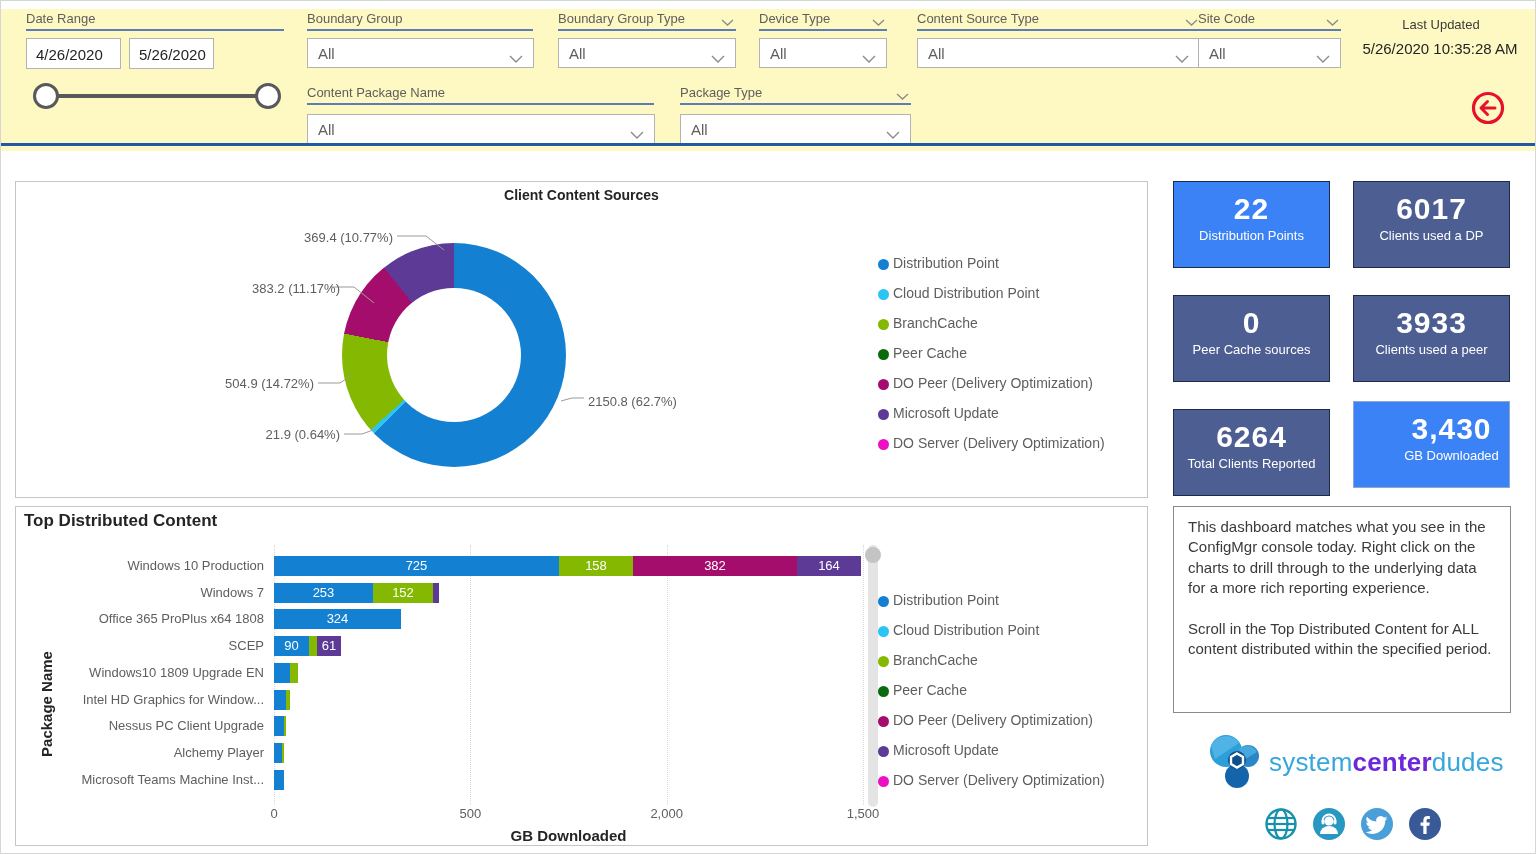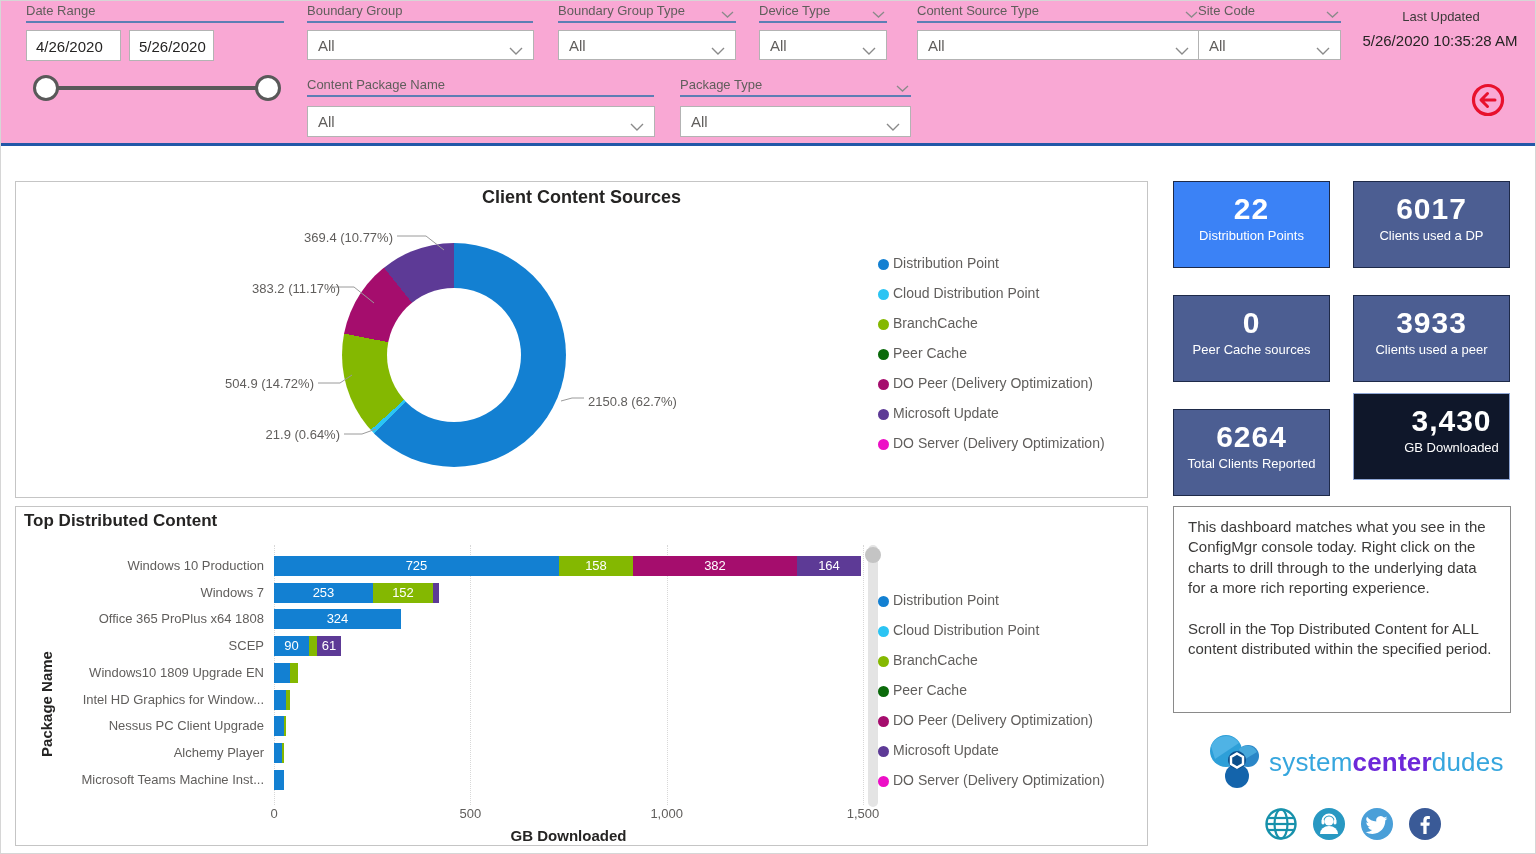--- a/index.html
+++ b/index.html
@@ -1,21 +1,21 @@
 <!DOCTYPE html>
 <html><head>
 <meta charset="utf-8">
 <style>
   * { margin:0; padding:0; box-sizing:border-box; }
   html,body { background:#f0f0f0; }
   body { font-family:"Liberation Sans","DejaVu Sans",sans-serif; }
   .page { position:relative; width:1536px; height:854px; background:#fff; border:1px solid #d6d6d6; overflow:hidden; }
 
   
-  .hdr { position:absolute; left:0; top:0; width:1536px; height:142px; background:#f9a8d4; }
+  .hdr { position:absolute; left:0; top:8px; width:1536px; height:142px; background:#fef9c3; }
   .flt-label-row { position:absolute; height:22px; border-bottom:2px solid #5d7eb4; font-size:13px; color:#605e5c; }
   .flt-label-row .lbl { position:absolute; left:0; top:2px; white-space:nowrap; }
   .flt-label-row .chev { position:absolute; right:2px; top:6px; }
   .flt-box { position:absolute; height:30px; background:#fff; border:1px solid #b3b3b3; font-size:15px; color:#605e5c; }
   .flt-box .val { position:absolute; left:10px; top:6px; }
   .flt-box .chev { position:absolute; right:10px; top:11px; }
   .date-input { position:absolute; height:31px; background:#fff; border:1px solid #b3b3b3; font-size:15px; color:#252423; }
   .date-input .val { position:absolute; left:9px; top:7px; }
   .slider { position:absolute; left:32px; top:72px; width:248px; height:30px; }
   .slider .track { position:absolute; left:13px; right:13px; top:13px; height:4px; background:#595959; }
@@ -23,21 +23,21 @@
   .h-left { left:0; } .h-right { right:0; }
   .last-upd-label { position:absolute; left:1365px; top:8px; width:150px; text-align:center; font-size:13px; color:#3b3a39; }
   .last-upd-value { position:absolute; left:1355px; top:31px; width:168px; text-align:center; font-size:15px; color:#252423; }
   .back-btn { position:absolute; left:1469px; top:81px; width:36px; height:36px; cursor:pointer; }
   .divider { position:absolute; left:0; top:142px; width:1536px; height:3px; }
 
   
   .panel { position:absolute; background:#fff; border:1px solid #c5c5c5; }
   .donut-panel { left:14px; top:180px; width:1133px; height:317px; }
   .bars-panel  { left:14px; top:505px; width:1133px; height:340px; }
-  .panel-title-center { position:absolute; left:0; top:5px; width:100%; text-align:center; font-size:18px; font-weight:bold; color:#252423; }
+  .panel-title-center { position:absolute; left:0; top:5px; width:100%; text-align:center; font-size:14px; font-weight:bold; color:#252423; }
   .panel-title-left { position:absolute; left:8px; top:4px; font-size:17px; font-weight:bold; color:#252423; }
 
   
   .donut-ring { position:absolute; left:326px; top:61px; width:224px; height:224px; border-radius:50%; }
   .donut-hole { position:absolute; left:45px; top:45px; width:134px; height:134px; border-radius:50%; background:#fff; }
   .donut-label { position:absolute; font-size:13px; color:#605e5c; white-space:nowrap; }
   .dl-dp  { left:572px; top:212px; }
   .dl-msu { left:237px; top:48px;  width:140px; text-align:right; }
   .dl-dop { left:184px; top:99px;  width:140px; text-align:right; }
   .dl-bc  { left:158px; top:194px; width:140px; text-align:right; }
@@ -250,21 +250,21 @@
 
   <div class="panel bars-panel">
     <div class="panel-title-left">Top Distributed Content</div>
     <div class="y-axis-label">Package Name</div>
     <div id="bar-plot" style="position:absolute; left:0; top:0; width:1131px; height:338px;">
         <div class="gridline" style="left: 258px;"></div>
         <div class="tick-label" style="left: 228px;">0</div>
         <div class="gridline" style="left: 454.333px;"></div>
         <div class="tick-label" style="left: 424.333px;">500</div>
         <div class="gridline" style="left: 650.667px;"></div>
-        <div class="tick-label" style="left: 620.667px;">1,000</div>
+        <div class="tick-label" style="left: 620.667px;">2,000</div>
         <div class="gridline" style="left: 847px;"></div>
         <div class="tick-label" style="left: 817px;">1,500</div>
         <div class="bar-row" style="top: 49px;">
           <div class="bar-cat">Windows 10 Production</div>
           <div class="bar-track">
             <div class="bar-seg" style="width: 285px; background: rgb(19, 128, 210);">725</div>
             <div class="bar-seg" style="width: 74px; background: rgb(132, 184, 1);">158</div>
             <div class="bar-seg" style="width: 164px; background: rgb(165, 13, 109);">382</div>
             <div class="bar-seg" style="width: 64px; background: rgb(93, 58, 150);">164</div>
           </div>
@@ -376,21 +376,21 @@
           <div class="kpi-label">Peer Cache sources</div>
         </div>
         <div class="kpi-card" style="left: 180px; top: 114px; background: rgb(76, 94, 146);">
           <div class="kpi-value">3933</div>
           <div class="kpi-label">Clients used a peer</div>
         </div>
         <div class="kpi-card" style="left: 0px; top: 228px; background: rgb(76, 94, 146);">
           <div class="kpi-value">6264</div>
           <div class="kpi-label">Total Clients Reported</div>
         </div>
-        <div class="kpi-card kpi-highlight" style="left: 180px; top: 212px; background: #0f172a; padding-left: 40px;">
+        <div class="kpi-card kpi-highlight" style="left: 180px; top: 220px; background: #3b82f6; padding-left: 40px;">
           <div class="kpi-value">3,430</div>
           <div class="kpi-label">GB Downloaded</div>
         </div>
       </div>
 
     <div class="note-panel">
       <p>This dashboard matches what you see in the ConfigMgr console today. Right click on the charts to drill through to the underlying data for a more rich reporting experience.</p>
       <p>Scroll in the Top Distributed Content for ALL content distributed within the specified period.</p>
     </div>
 

